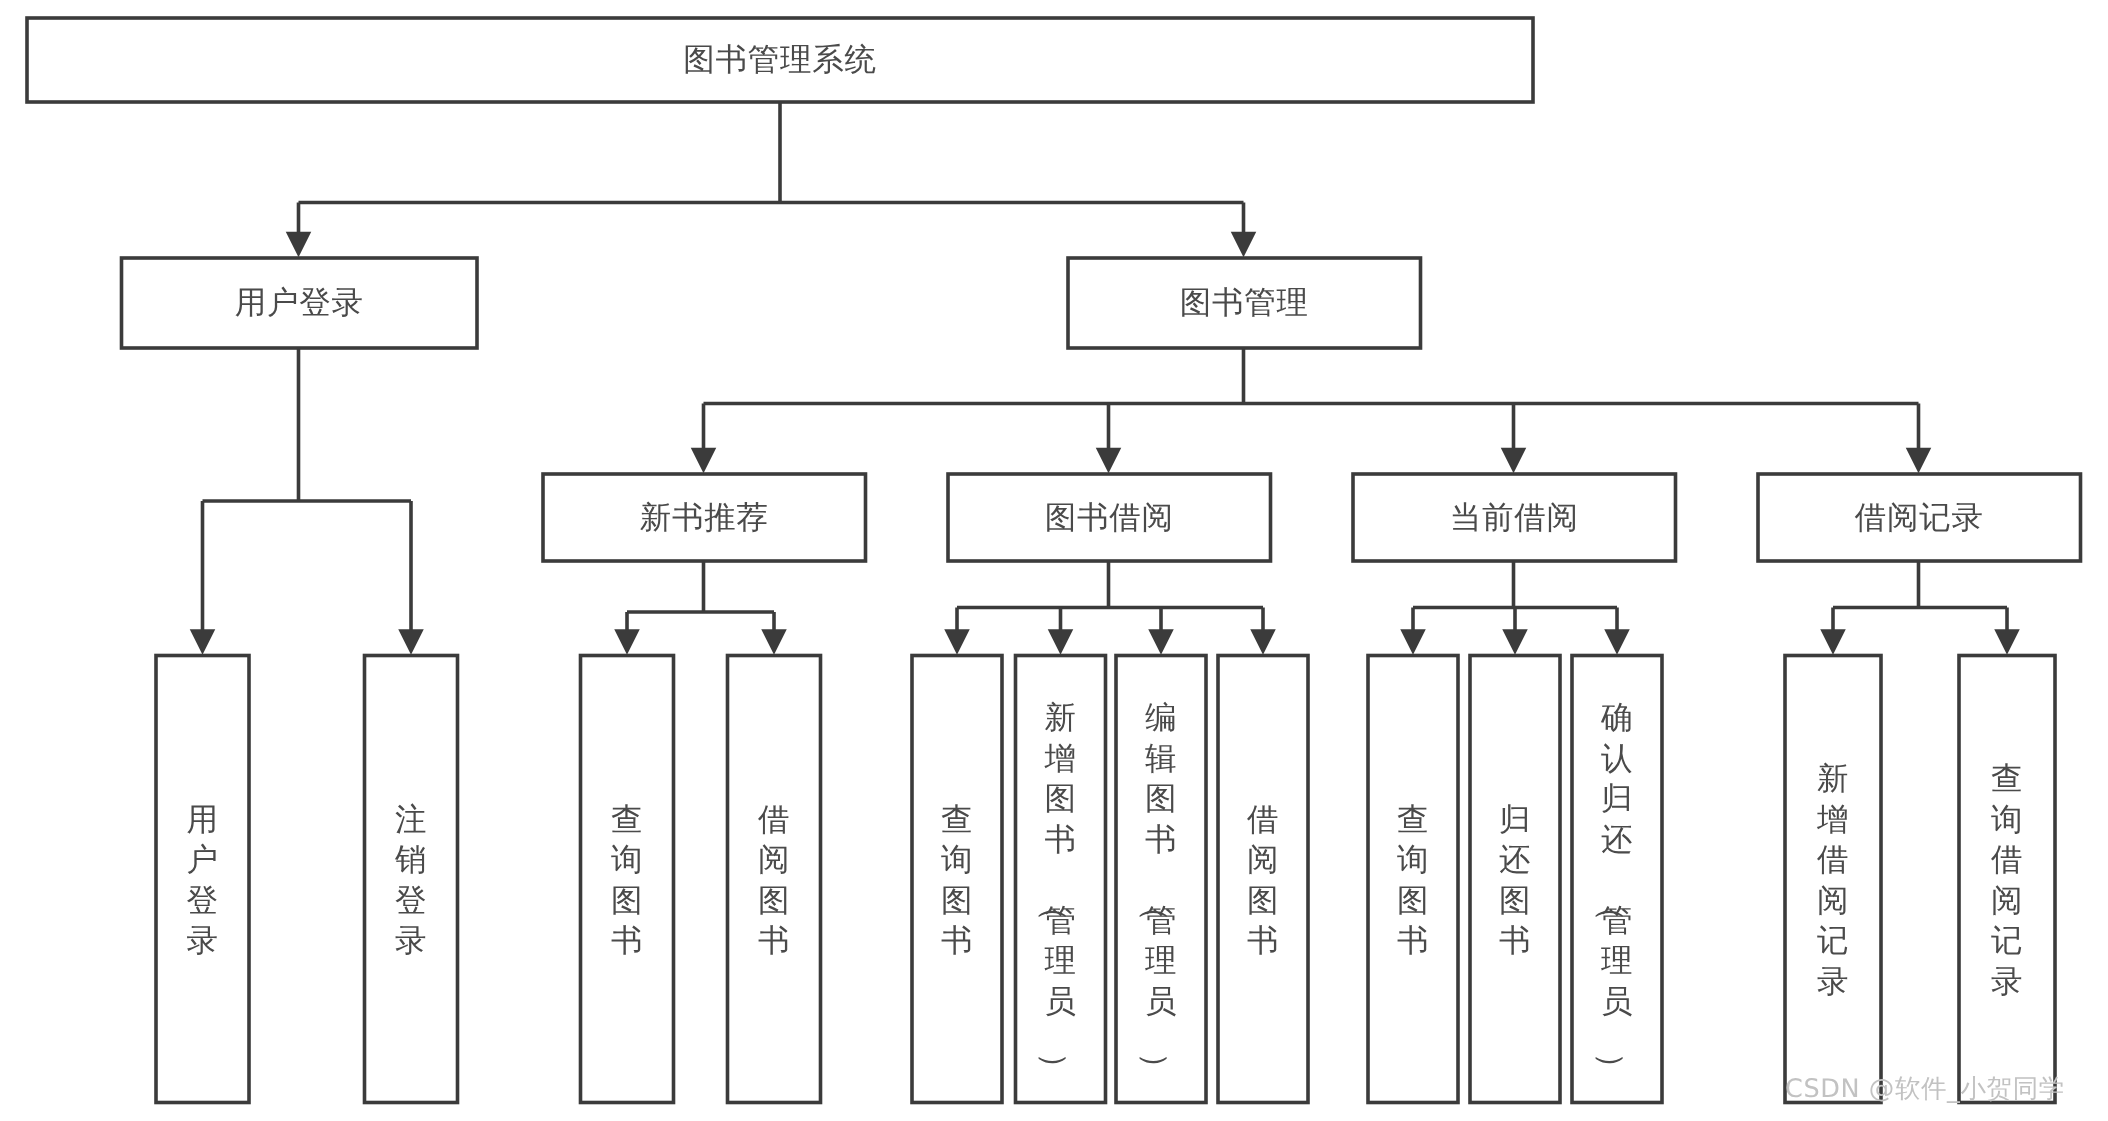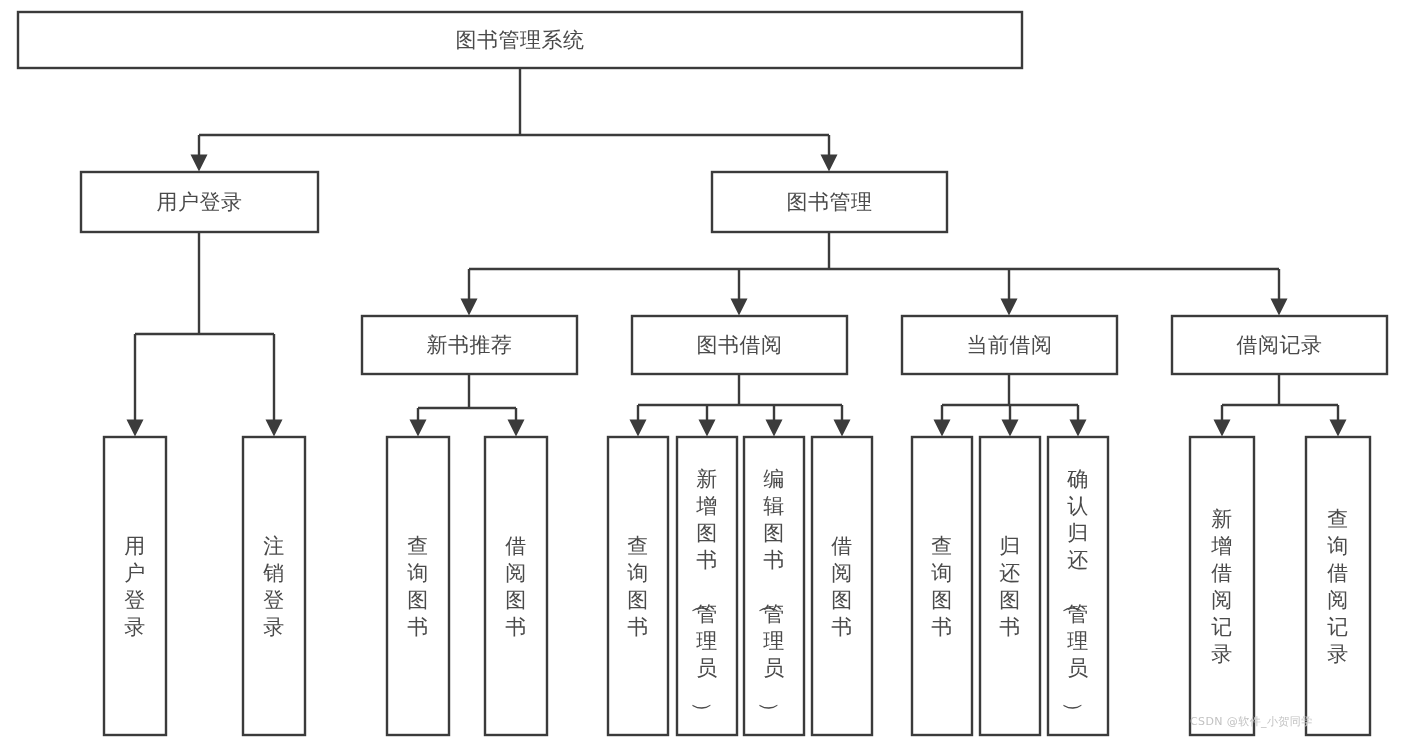--- a/index.html
+++ b/index.html
@@ -54,21 +54,21 @@
     fill: none;
     stroke-linecap: butt;
   }
   .arrow-head {
     fill: #3b3b3b;
     stroke: none;
   }
   .watermark-text {
     position: absolute;
     font-family: "DejaVu Sans", "Liberation Sans", sans-serif;
-    font-size: 11px;
+    font-size: 17px;
     color: #c2c2c2;
     white-space: nowrap;
     left: 1190px;
     top: 714px;
     letter-spacing: 0.4px;
   }
 </style>
 </head>
 <body>
 

